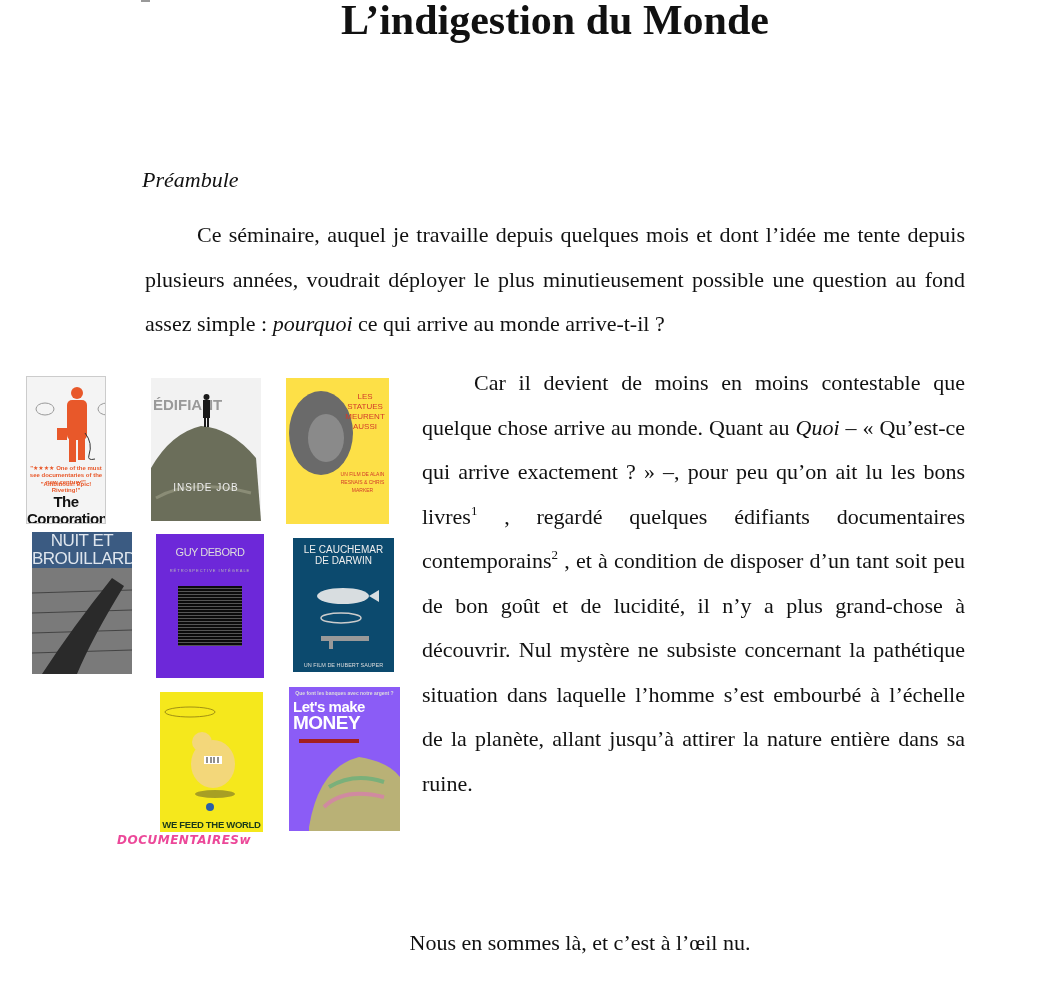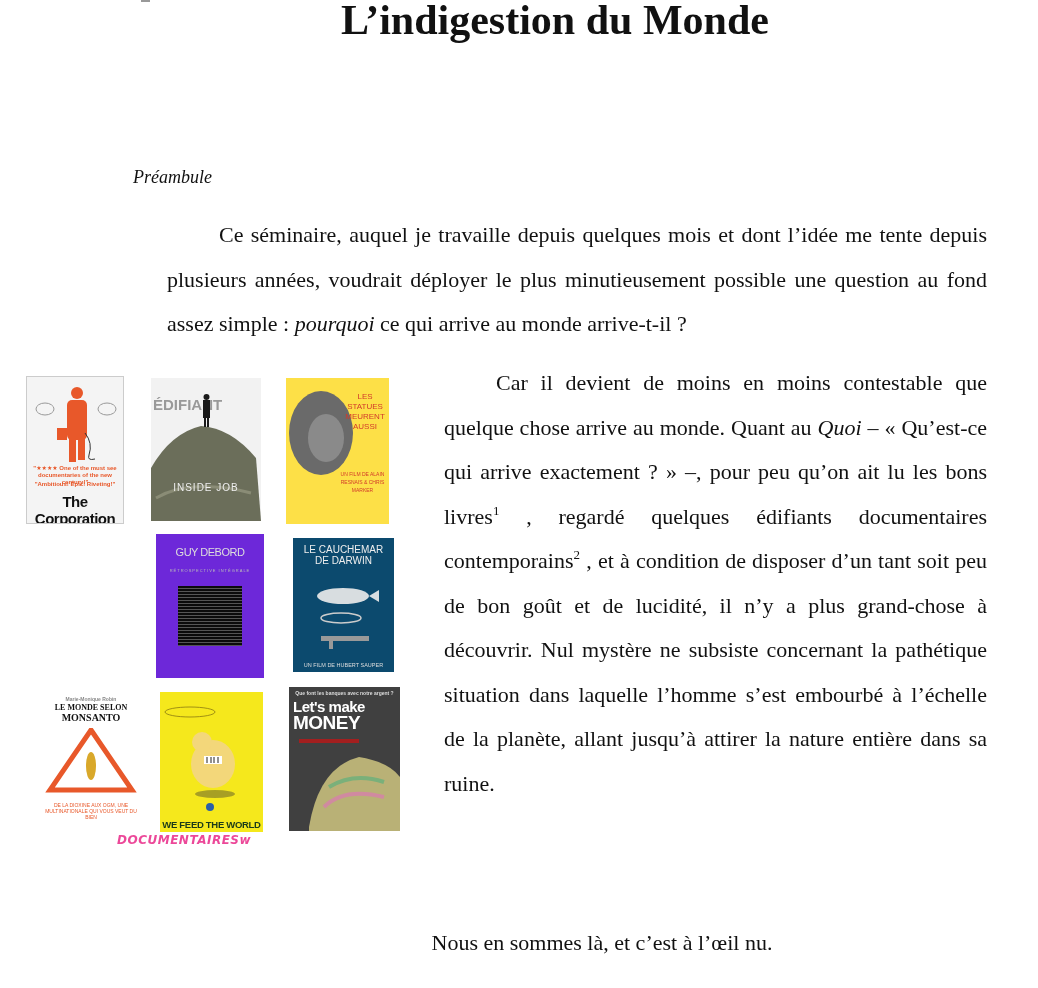--- a/index.html
+++ b/index.html
@@ -2,22 +2,22 @@
 <html><head>
   <meta charset="utf-8">
   <style>
     html, body { margin: 0; padding: 0; background: #ffffff; }
     body { width: 1038px; height: 988px; position: relative; overflow: hidden;
       font-family: "Liberation Serif", "DejaVu Serif", serif; color: #111; }
     .page { position: absolute; left: 0; top: 0; width: 1038px; height: 988px; }
     .topmark { position: absolute; left: 141px; top: 0; width: 9px; height: 2px; background: #999; }
     .title { position: absolute; left: 0; width: 1110px; top: -4px; text-align: center;
       font-size: 42px; font-weight: bold; letter-spacing: 0px; }
-    .heading { position: absolute; left: 133px; top: 167px; font-style: italic; font-size: 18px; font-family: Liberation Serif, serif; }
-    .para { position: absolute; font-size: 22px; line-height: 44.5px; text-align: justify; margin-left: 22px; }
+    .heading { position: absolute; left: 142px; top: 167px; font-style: italic; font-size: 22px; font-family: Liberation Serif, serif; }
+    .para { position: absolute; font-size: 22px; line-height: 44.5px; text-align: justify; }
     .p1 { left: 145px; top: 213px; width: 820px; text-indent: 52px; }
     .p2 { left: 422px; top: 361px; width: 543px; text-indent: 52px; }
     .p3 { left: 0; width: 1160px; top: 921px; text-align: center; font-size: 22px; }
     sup { font-size: 13px; vertical-align: 9px; line-height: 0; }
     .posters { position: absolute; left: 24px; top: 372px; width: 385px; height: 480px; }
     .poster { position: absolute; overflow: hidden; box-sizing: border-box;
       font-family: "Liberation Sans", "DejaVu Sans", sans-serif; text-align: center; }
     .pt { position: absolute; left: 0; right: 0; font-weight: bold; }
     .caption { position: absolute; left: 117px; top: 833px; font-family: "DejaVu Sans", sans-serif;
       font-weight: bold; font-size: 12px; color: #ec4899; letter-spacing: 0.5px; font-style: italic; }
@@ -34,21 +34,21 @@
   <div class="heading">Préambule</div>
 
   <div class="para p1"><span>Ce séminaire, auquel je travaille depuis quelques mois et dont l’idée me tente depuis plusieurs années, voudrait déployer le plus minutieusement possible une question au fond assez simple : </span><i>pourquoi</i><span> ce qui arrive au monde arrive-t-il ?</span></div>
 
   <div class="para p2"><span>Car il devient de moins en moins contestable que quelque chose arrive au monde. Quant au </span><i>Quoi</i><span> – « Qu’est-ce qui arrive exactement ? » –, pour peu qu’on ait lu les bons livres</span><sup>1</sup><span> , regardé quelques édifiants documentaires contemporains</span><sup>2</sup><span> , et à condition de disposer d’un tant soit peu de bon goût et de lucidité, il n’y a plus grand-chose à découvrir. Nul mystère ne subsiste concernant la pathétique situation dans laquelle l’homme s’est embourbé à l’échelle de la planète, allant jusqu’à attirer la nature entière dans sa ruine.</span></div>
 
   <div class="para p3">Nous en sommes là, et c’est à l’œil nu.</div>
 
   <div class="posters">
 
-    <div class="poster" style="left:2px; top:4px; width:98px; height:148px; background:#f4f4f4; border:1px solid #ccc;">
+    <div class="poster" style="left:2px; top:4px; width:80px; height:148px; background:#f4f4f4; border:1px solid #ccc;">
       <svg width="98" height="100" style="position:absolute;left:0;top:6px">
         <circle cx="50" cy="10" r="6" fill="#e8582a"></circle>
         <rect x="40" y="17" width="20" height="40" rx="5" fill="#e8582a"></rect>
         <rect x="42" y="55" width="7" height="24" fill="#e8582a"></rect>
         <rect x="51" y="55" width="7" height="22" fill="#e8582a"></rect>
         <rect x="30" y="45" width="10" height="12" fill="#e8582a"></rect>
         <path d="M58 50 q8 10 4 22 q-2 6 6 4" stroke="#333" fill="none" stroke-width="1"></path>
         <ellipse cx="18" cy="26" rx="9" ry="6" fill="none" stroke="#999" stroke-width="1"></ellipse>
         <ellipse cx="80" cy="26" rx="9" ry="6" fill="none" stroke="#999" stroke-width="1"></ellipse>
       </svg>
@@ -72,20 +72,34 @@
 
     <div class="poster" style="left:262px; top:6px; width:103px; height:146px; background:#fde047;">
       <svg width="103" height="146" style="position:absolute;left:0;top:0">
         <ellipse cx="35" cy="55" rx="32" ry="42" fill="#6a6a6a"></ellipse>
         <ellipse cx="40" cy="60" rx="18" ry="24" fill="#8a8a8a"></ellipse>
       </svg>
       <div class="pt" style="top:14px; left:55px; font-size:8px; color:#d23a2a; font-weight:normal; line-height:10px;">LES STATUES MEURENT AUSSI</div>
       <div class="pt" style="top:92px; left:50px; font-size:5px; color:#d23a2a; font-weight:normal; line-height:8px;">UN FILM DE ALAIN RESNAIS &amp; CHRIS MARKER</div>
     </div>
 
+    <div class="poster" style="left:8px; top:160px; width:100px; height:142px; background:#7a7a7a;">
+      <div style="position:absolute;left:0;top:0;width:100px;height:36px;background:#3b5b82;"></div>
+      <div class="pt" style="top:0; font-size:17px; color:#dfe6ee; font-weight:normal; line-height:18px; letter-spacing:-0.5px;">
+        <div>NUIT ET</div>
+        <div>BROUILLARD</div>
+      </div>
+      <svg width="100" height="106" style="position:absolute;left:0;top:36px">
+        <line x1="0" y1="25" x2="100" y2="22" stroke="#444" stroke-width="1"></line>
+        <line x1="0" y1="45" x2="100" y2="42" stroke="#444" stroke-width="1"></line>
+        <line x1="0" y1="65" x2="100" y2="62" stroke="#444" stroke-width="1"></line>
+        <line x1="0" y1="85" x2="100" y2="82" stroke="#444" stroke-width="1"></line>
+        <path d="M10 106 Q40 60 80 10 L92 18 Q60 70 45 106 Z" fill="#2a2a2a"></path>
+      </svg>
+    </div>
 
     <div class="poster" style="left:132px; top:162px; width:108px; height:144px; background:#6d28d9;">
       <div class="pt" style="top:12px; font-size:11px; color:#ddd; font-weight:normal; letter-spacing:-0.5px;">GUY DEBORD</div>
       <div class="pt" style="top:34px; font-size:4px; color:#bbb; font-weight:normal; letter-spacing:1px;">RÉTROSPECTIVE INTÉGRALE</div>
       <div style="position:absolute;left:22px;top:52px;width:64px;height:60px;
         background:repeating-linear-gradient(#0b0b0b 0 2px,#555 2px 3px);"></div>
     </div>
 
     <div class="poster" style="left:269px; top:166px; width:101px; height:134px; background:#0c4a6e;">
       <div class="pt" style="top:6px; font-size:10px; color:#eee; font-weight:normal; line-height:11px;">
@@ -95,50 +109,38 @@
       <svg width="101" height="134" style="position:absolute;left:0;top:0">
         <ellipse cx="50" cy="58" rx="26" ry="8" fill="#d8dde0"></ellipse>
         <path d="M76 58 l10 -6 l0 12 z" fill="#d8dde0"></path>
         <ellipse cx="48" cy="80" rx="20" ry="5" fill="none" stroke="#ccc" stroke-width="1.5"></ellipse>
         <rect x="28" y="98" width="48" height="5" fill="#999"></rect>
         <rect x="36" y="103" width="4" height="8" fill="#999"></rect>
       </svg>
       <div class="pt" style="bottom:4px; font-size:5.5px; color:#ddd; font-weight:normal;">UN FILM DE HUBERT SAUPER</div>
     </div>
 
-    <div class="poster" style="left:20px; top:320px; width:94px; height:140px; background:#ffffff;">
-      <div class="pt small" style="top:4px;">Marie-Monique Robin</div>
-      <div class="pt" style="top:11px; font-family:'Liberation Serif',serif; font-size:8px; color:#111; line-height:10px;">
-        <div>LE MONDE SELON</div>
-        <div style="font-size:10px;">MONSANTO</div>
-      </div>
-      <svg width="94" height="70" style="position:absolute;left:0;top:36px">
-        <polygon points="47,2 88,62 6,62" fill="none" stroke="#e8582a" stroke-width="5"></polygon>
-        <ellipse cx="47" cy="38" rx="5" ry="14" fill="#d9a82a"></ellipse>
-      </svg>
-      <div class="pt" style="top:110px; font-size:5px; color:#e8582a; font-weight:normal; line-height:6px;">DE LA DIOXINE AUX OGM, UNE MULTINATIONALE QUI VOUS VEUT DU BIEN</div>
-    </div>
 
     <div class="poster" style="left:136px; top:320px; width:103px; height:140px; background:#f5e81c;">
       <svg width="103" height="140" style="position:absolute;left:0;top:0">
         <ellipse cx="30" cy="20" rx="25" ry="5" fill="none" stroke="#8a7a10" stroke-width="0.8"></ellipse>
         <ellipse cx="53" cy="72" rx="22" ry="24" fill="#f3d77a"></ellipse>
         <circle cx="42" cy="50" r="10" fill="#f3d77a"></circle>
         <rect x="44" y="64" width="18" height="8" fill="#fff"></rect>
         <line x1="47" y1="65" x2="47" y2="71" stroke="#222"></line>
           <line x1="51" y1="65" x2="51" y2="71" stroke="#222"></line>
         <line x1="54" y1="65" x2="54" y2="71" stroke="#222"></line>
           <line x1="58" y1="65" x2="58" y2="71" stroke="#222"></line>
         <ellipse cx="55" cy="102" rx="20" ry="4" fill="#333" opacity="0.4"></ellipse>
         <circle cx="50" cy="115" r="4" fill="#2a5fa8"></circle>
       </svg>
       <div class="pt" style="bottom:2px; font-size:9.5px; color:#1a3a1a; letter-spacing:-0.3px;margin-top:33px;">WE FEED THE WORLD</div>
     </div>
 
-    <div class="poster" style="left:265px; top:315px; width:111px; height:144px; background:#404040;">
+    <div class="poster" style="left:265px; top:315px; width:111px; height:144px; background:#8b5cf6;">
       <div class="pt" style="top:3px; font-size:5px; color:#ddd;">Que font les banques avec notre argent ?</div>
       <div class="pt" style="top:12px; left:4px; text-align:left; font-size:15px; color:#fff; line-height:16px; letter-spacing:-0.5px;">
         <div>Let's make</div>
         <div style="font-size:19px;">MONEY</div>
       </div>
       <svg width="111" height="144" style="position:absolute;left:0;top:0">
         <rect x="10" y="52" width="60" height="4" fill="#a31f1f"></rect>
         <path d="M20 140 Q30 80 70 70 Q100 75 111 90 L111 144 L20 144 Z" fill="#b9b176"></path>
         <path d="M35 120 q20 -20 60 -10" stroke="#d08aa0" stroke-width="4" fill="none"></path>
         <path d="M40 100 q25 -15 55 -5" stroke="#7ab07a" stroke-width="4" fill="none"></path>

